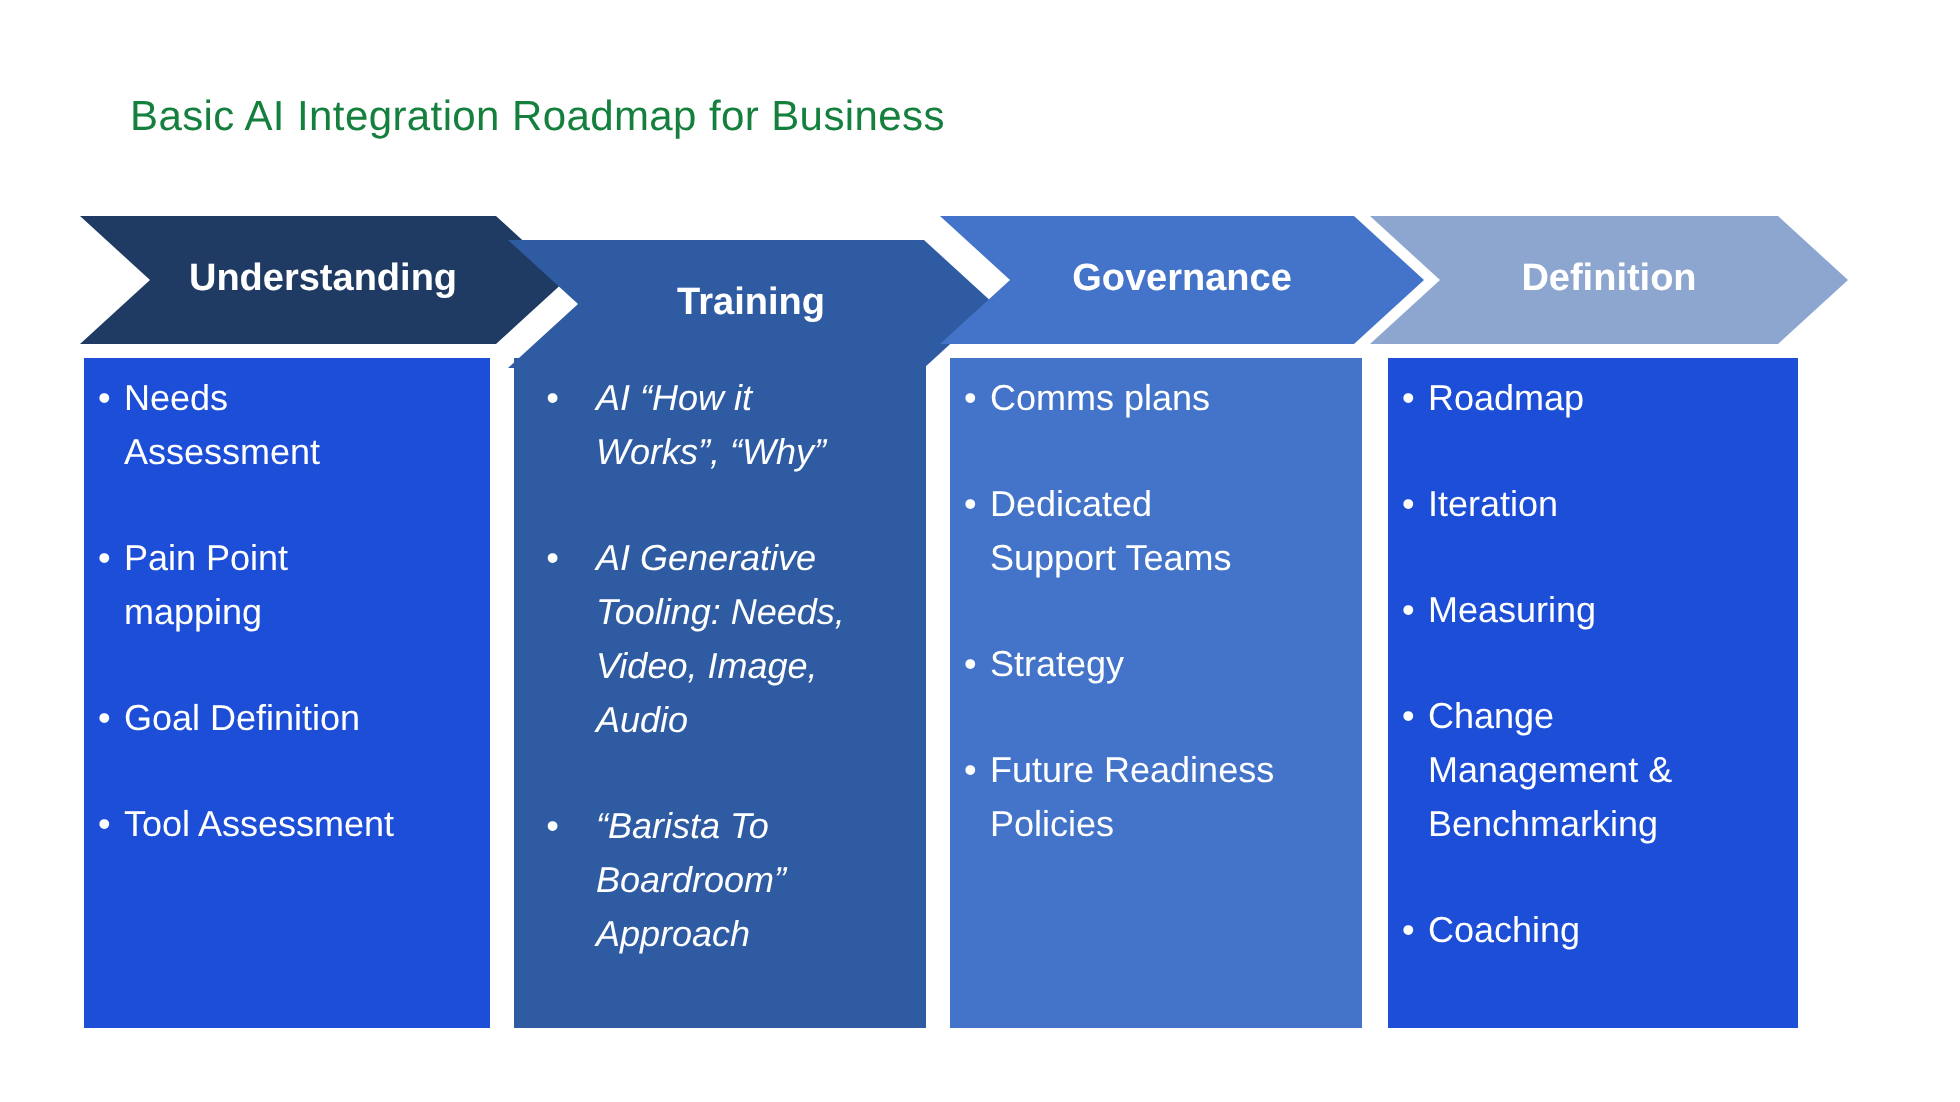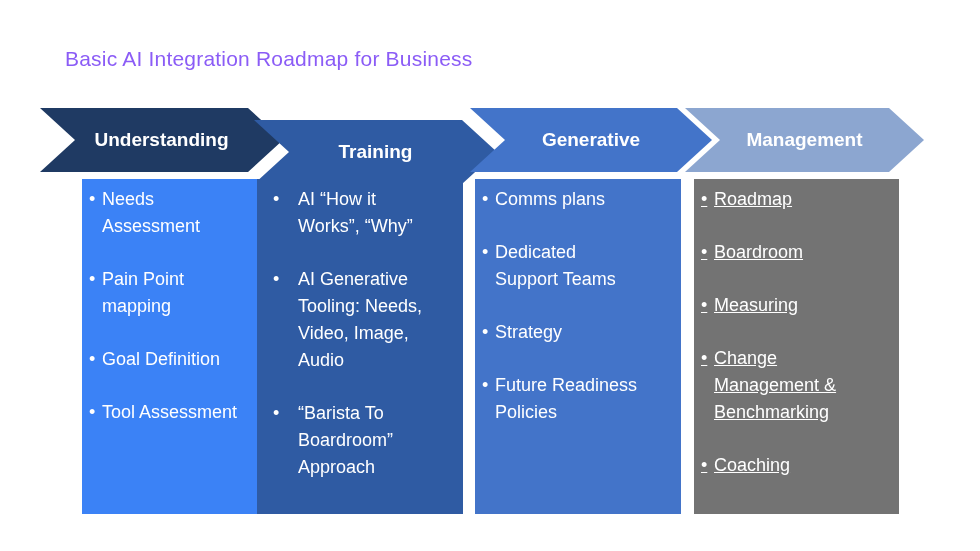--- a/index.html
+++ b/index.html
@@ -18,53 +18,53 @@
     color:#fff; display:flex; align-items:center; justify-content:center;
   }
   .chevron .chev-label { font-size:19px; font-weight:700; }
   .chev-0 { left:40px;  width:243px;align-items:center; }
   .chev-1 { left:254px; width:243px;margin-top:12px; }
   .chev-2 { left:470px; width:242px; }
   .chev-3 { left:685px; width:239px; }
   
   .box { position:absolute; top:179px; height:335px; color:#fff; }
   .box-0 { left:42px;  width:203px; }
-  .box-1 { left:257px; width:206px; }
+  .box-1 { left:257px; width:206px;font-style:italic; }
   .box-2 { left:475px; width:206px; }
   .box-3 { left:694px; width:205px; }
   .box ul { list-style:none; margin:0; padding:7px 6px 0 7px; }
   .box li { display:flex; margin:0 0 26px 0; font-size:18px; line-height:27px; }
   .bullet { flex:none; width:13px; }
   .bullet::before { content:"\2022"; }
   .txt { white-space:pre-line; }
   
   .box-1 ul { padding-left:16px; }
   .box-1 .bullet { width:25px; }
 </style>
 </head>
 <body>
 
 <div class="canvas">
 
-  <h1 class="title" style="color: #8b5cf6;">Basic AI Integration Roadmap for Business</h1>
+  <h1 class="title" style="color: #15803d;">Basic AI Integration Roadmap for Business</h1>
 
   <div class="chevron chev-0" style="background-color: rgb(31, 58, 99);">
     <span class="chev-label">Understanding</span>
   </div>
   <div class="chevron chev-1" style="background-color: rgb(47, 91, 163);">
     <span class="chev-label">Training</span>
   </div>
   <div class="chevron chev-2" style="background-color: rgb(67, 116, 201);">
-    <span class="chev-label">Generative</span>
+    <span class="chev-label">Governance</span>
   </div>
   <div class="chevron chev-3" style="background-color: rgb(140, 166, 208);">
-    <span class="chev-label">Management</span>
+    <span class="chev-label">Definition</span>
   </div>
 
-  <div class="box box-0" style="background-color: #3b82f6; margin-left: 40px;">
+  <div class="box box-0" style="background-color: #1d4ed8;">
     <ul>
       <li>
           <span class="bullet"></span>
           <span class="txt">Needs
 Assessment</span>
         </li>
       <li>
           <span class="bullet"></span>
           <span class="txt">Pain Point
 mapping</span>
@@ -119,29 +119,29 @@
           <span class="txt">Strategy</span>
         </li>
       <li>
           <span class="bullet"></span>
           <span class="txt">Future Readiness
 Policies</span>
         </li>
     </ul>
   </div>
 
-  <div class="box box-3" style="background-color: #737373; text-decoration: underline;">
+  <div class="box box-3" style="background-color: #1d4ed8;">
     <ul>
       <li>
           <span class="bullet"></span>
           <span class="txt">Roadmap</span>
         </li>
       <li>
           <span class="bullet"></span>
-          <span class="txt">Boardroom</span>
+          <span class="txt">Iteration</span>
         </li>
       <li>
           <span class="bullet"></span>
           <span class="txt">Measuring</span>
         </li>
       <li>
           <span class="bullet"></span>
           <span class="txt">Change
 Management &amp;
 Benchmarking</span>

